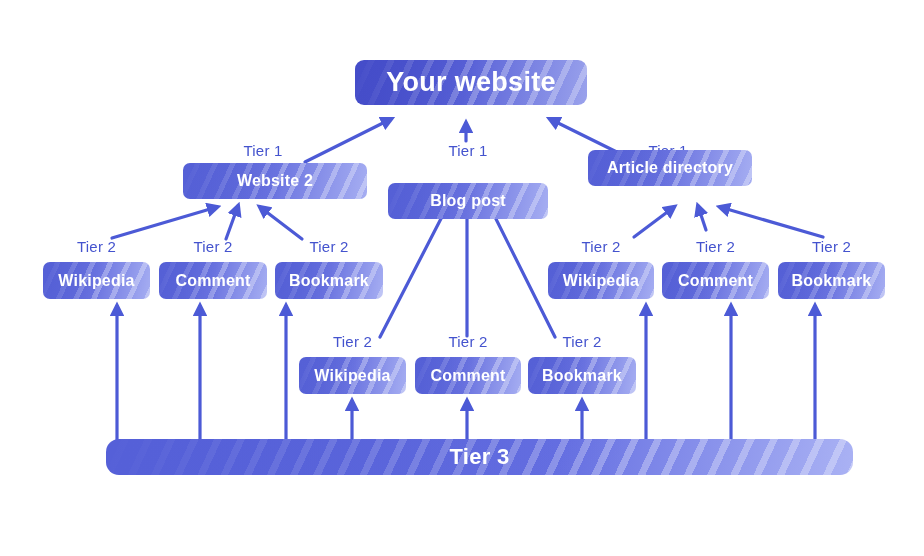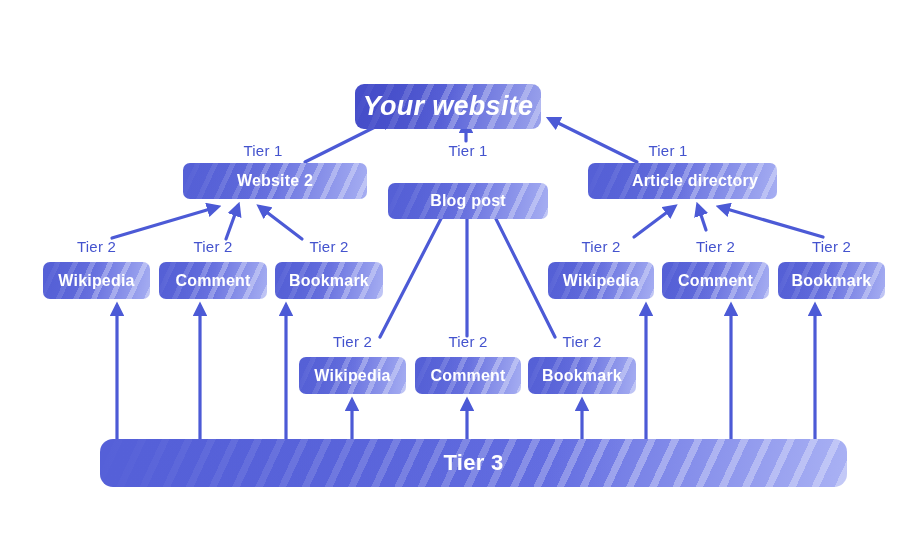--- a/index.html
+++ b/index.html
@@ -98,29 +98,29 @@
     <line x1="200" y1="440" x2="200" y2="306" marker-end="url(#arrowhead)"></line>
     <line x1="286" y1="440" x2="286" y2="306" marker-end="url(#arrowhead)"></line>
     <line x1="352" y1="440" x2="352" y2="401" marker-end="url(#arrowhead)"></line>
     <line x1="467" y1="440" x2="467" y2="401" marker-end="url(#arrowhead)"></line>
     <line x1="582" y1="440" x2="582" y2="401" marker-end="url(#arrowhead)"></line>
     <line x1="646" y1="440" x2="646" y2="306" marker-end="url(#arrowhead)"></line>
     <line x1="731" y1="440" x2="731" y2="306" marker-end="url(#arrowhead)"></line>
     <line x1="815" y1="440" x2="815" y2="306" marker-end="url(#arrowhead)"></line>
   </svg>
 
-  <div class="node root" style="left:355px;top:84px;width:186px;height:45px;font-style:italic;">Your website</div>
+  <div class="node root" style="left:355px;top:60px;width:232px;height:45px;">Your website</div>
 
   <div class="tier-label" style="left:183px;top:142px;width:160px;">Tier 1</div>
   <div class="tier-label" style="left:388px;top:142px;width:160px;">Tier 1</div>
   <div class="tier-label" style="left:588px;top:142px;width:160px;">Tier 1</div>
 
   <div class="node" style="left:183px;top:163px;width:184px;height:36px;">Website 2</div>
   <div class="node" style="left:388px;top:163px;width:160px;height:36px;margin-top:20px;">Blog post</div>
-  <div class="node" style="left:588px;top:163px;width:164px;height:36px;padding-left:25px;">Article directory</div>
+  <div class="node" style="left:588px;top:150px;width:164px;height:36px;">Article directory</div>
 
   <div class="tier-label" style="left:43px;top:238px;width:107px;">Tier 2</div>
   <div class="tier-label" style="left:159px;top:238px;width:108px;">Tier 2</div>
   <div class="tier-label" style="left:275px;top:238px;width:108px;">Tier 2</div>
   <div class="node" style="left:43px;top:262px;width:107px;height:37px;">Wikipedia</div>
   <div class="node" style="left:159px;top:262px;width:108px;height:37px;">Comment</div>
   <div class="node" style="left:275px;top:262px;width:108px;height:37px;">Bookmark</div>
 
   <div class="tier-label" style="left:548px;top:238px;width:106px;">Tier 2</div>
   <div class="tier-label" style="left:662px;top:238px;width:107px;">Tier 2</div>
@@ -129,15 +129,15 @@
   <div class="node" style="left:662px;top:262px;width:107px;height:37px;">Comment</div>
   <div class="node" style="left:778px;top:262px;width:107px;height:37px;">Bookmark</div>
 
   <div class="tier-label" style="left:299px;top:333px;width:107px;">Tier 2</div>
   <div class="tier-label" style="left:415px;top:333px;width:106px;">Tier 2</div>
   <div class="tier-label" style="left:528px;top:333px;width:108px;">Tier 2</div>
   <div class="node" style="left:299px;top:357px;width:107px;height:37px;">Wikipedia</div>
   <div class="node" style="left:415px;top:357px;width:106px;height:37px;">Comment</div>
   <div class="node" style="left:528px;top:357px;width:108px;height:37px;">Bookmark</div>
 
-  <div class="bar" style="left:100px;top:439px;width:747px;height:48px;">Tier 3</div>
+  <div class="bar" style="left:106px;top:439px;width:747px;height:36px;">Tier 3</div>
 
 </div>
 
 </body></html>

